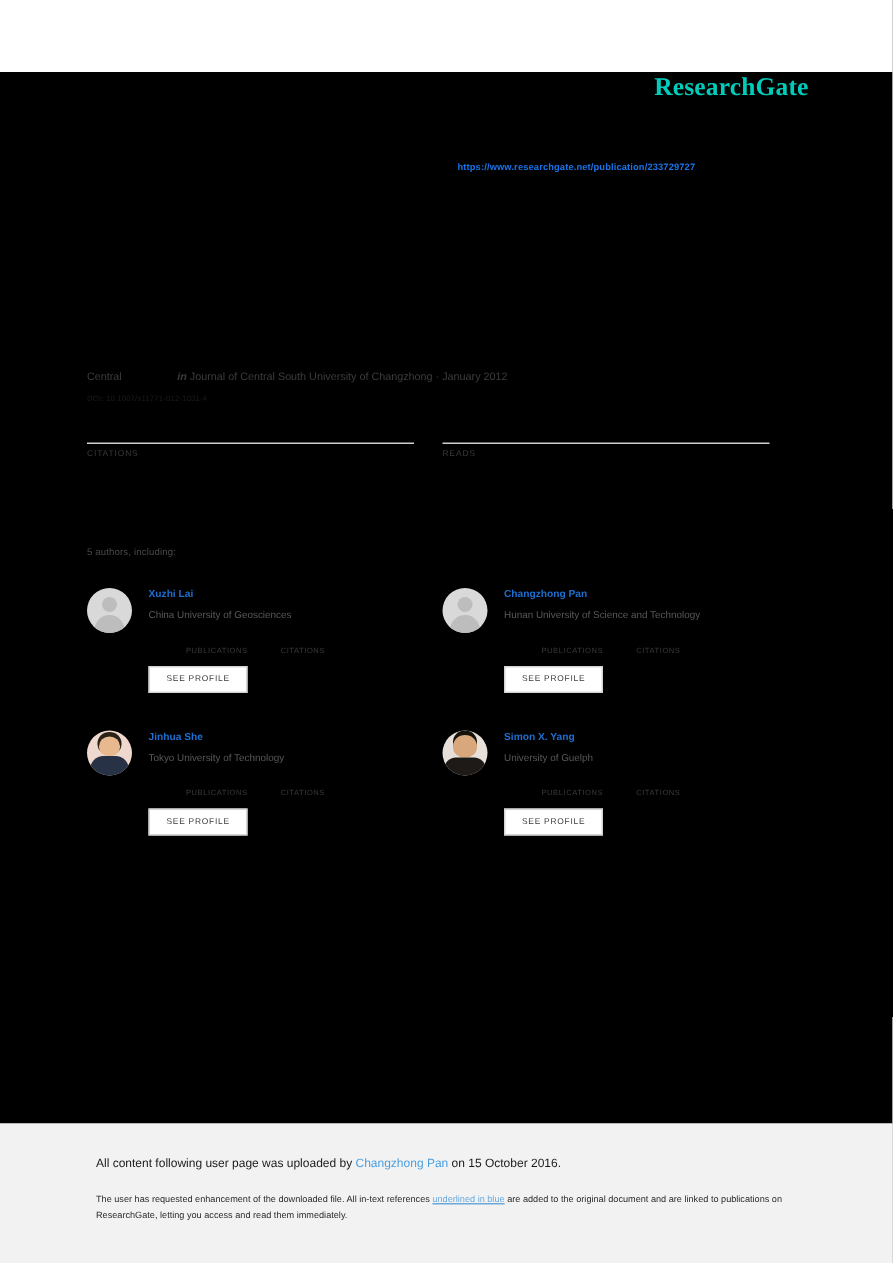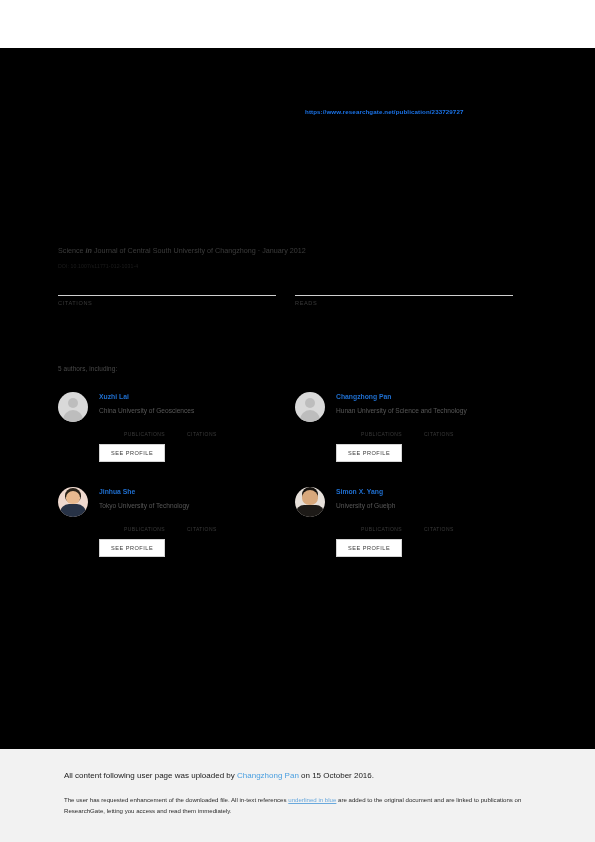--- a/index.html
+++ b/index.html
@@ -87,21 +87,21 @@
   
   .article-line {
     position: absolute;
     left: 58px;
     top: 246px;
     font-size: 7.2px;
     color: #3c3c3c;
     white-space: nowrap;
   }
   .article-line .kw { color: #3c3c3c; }
-  .article-line .em { font-style: italic; font-weight: bold; }
+  .article-line .em { font-style: italic; font-weight: bold; margin-left: 35px; }
   .doi-line {
     position: absolute;
     left: 58px;
     top: 263px;
     font-size: 5.2px;
     color: #1c1c1c;
     letter-spacing: 0.1px;
     white-space: nowrap;
   }
 
@@ -287,29 +287,30 @@
   }
 </style>
 </head>
 <body>
 
 <div class="page">
 
   <div class="dark-band"></div>
   <div class="footer-band"></div>
 
+  <div class="rg-logo">ResearchGate</div>
 
   <div class="hidden-dark see-discussions">See discussions, stats, and author profiles for this publication at: https://www.researchgate.net/publication/233729727</div>
 
   <a class="pub-url" href="#">https://www.researchgate.net/publication/233729727</a>
 
   <div class="hidden-dark doc-title"></div>
 
   <div class="article-line">
-    <span class="kw">Science</span>
+    <span class="kw">Central</span>
     <span class="em">in</span>
     <span>Journal of Central South University of Changzhong</span>
     <span>·</span>
     <span>January 2012</span>
   </div>
   <div class="doi-line">DOI: 10.1007/s11771-012-1031-4</div>
 
   <div class="stat citations">
     <div class="stat-number"></div>
     <div class="stat-rule"></div>

